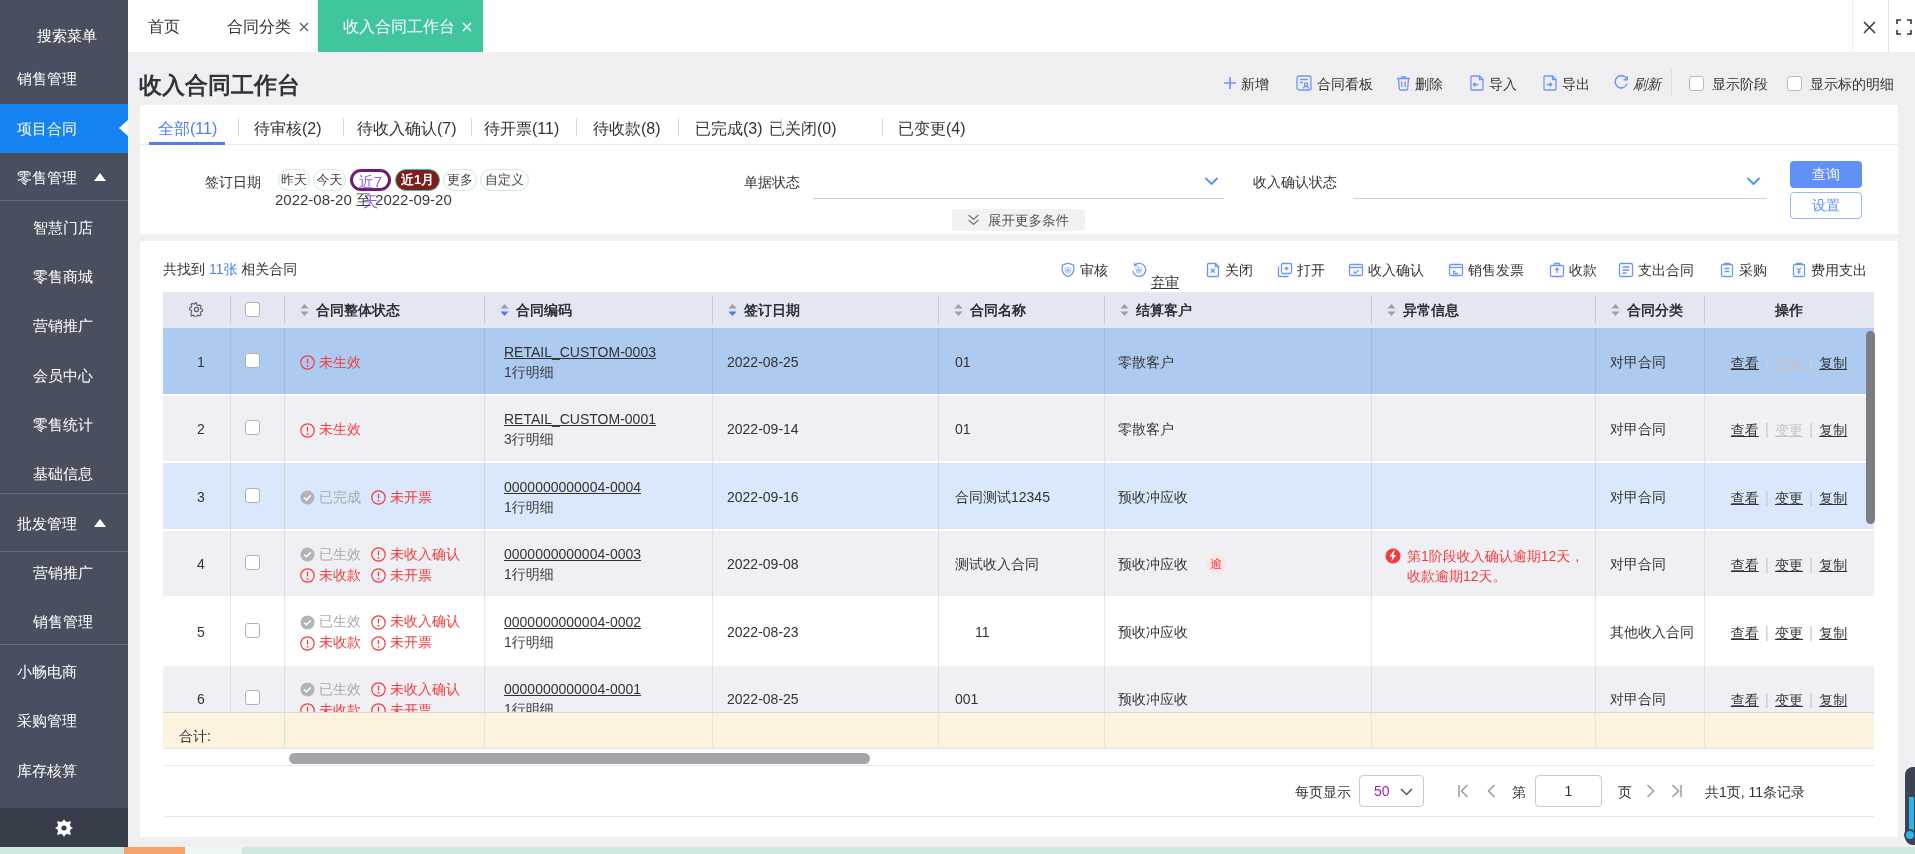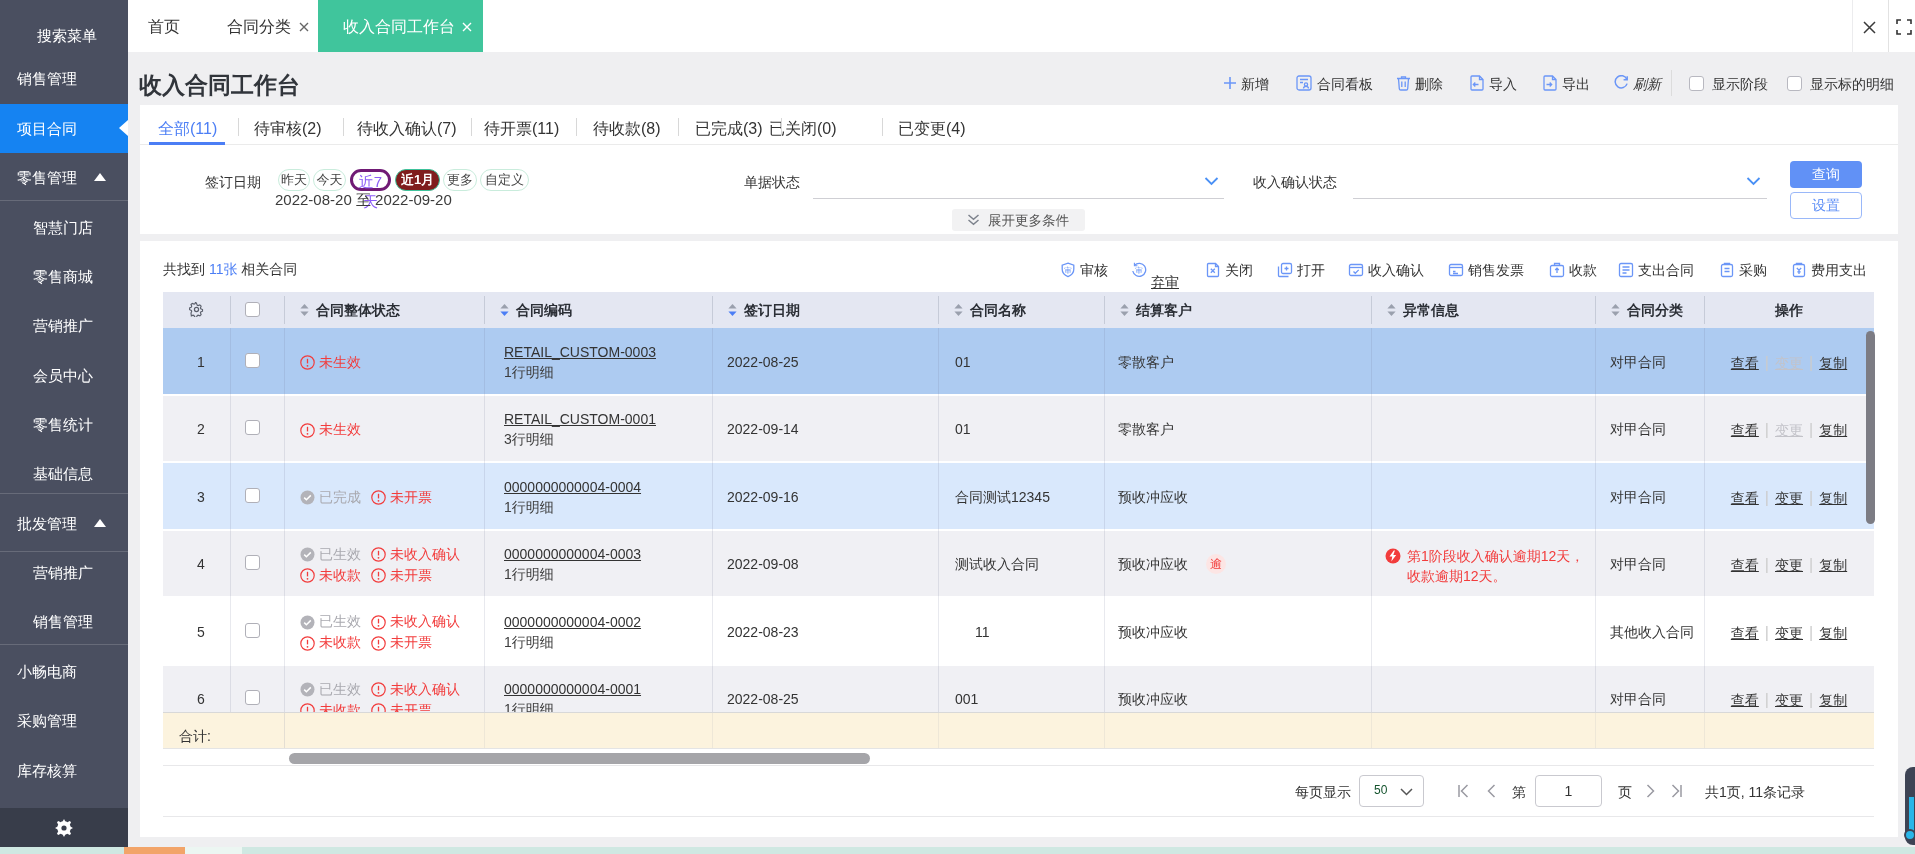--- a/index.html
+++ b/index.html
@@ -469,21 +469,21 @@
 <div class="abs" style="left:1704px;top:713px;width:1px;height:35px;background:rgba(120,130,160,0.10);"></div>
 
 <div class="abs" style="left:163px;top:765px;width:1711px;height:1px;background:#e8e8ea;"></div>
 <div class="abs" style="left:289px;top:753px;width:581px;height:11px;border-radius:5.5px;background:#a5a5a9;"></div>
 
 <div class="abs" style="left:1866px;top:331px;width:9px;height:193px;border-radius:4.5px;background:#7c7c84;"></div>
 
 <div class="abs" style="left:163px;top:816px;width:1711px;height:1px;background:#e8e8ea;"></div>
 <div class="abs f14" style="left:1295px;top:784px;">每页显示</div>
 <div class="abs" style="left:1359px;top:775px;width:65px;height:32px;border:1px solid #c9c9cf;border-radius:4px;background:#fff;">
-  <span class="abs" style="left:14px;top:7px;font-size:12px;color:#14532d;">50</span>
+  <span class="abs" style="left:14px;top:7px;font-size:14px;color:#a21caf;">50</span>
   <svg class="abs" style="left:40px;top:12px;" width="13" height="8" viewBox="0 0 13 8" fill="none">
       <path d="M1 1l5.5 5.5L12 1" stroke="#555" stroke-width="1.5"></path>
     </svg>
 </div>
 <svg class="abs" style="left:1456px;top:784px;" width="14" height="14" viewBox="0 0 14 14" fill="none" stroke="#9a9aa2" stroke-width="1.5">
     <path d="M3 1v12M11.5 1L5.5 7l6 6"></path>
   </svg>
 <svg class="abs" style="left:1486px;top:784px;" width="10" height="14" viewBox="0 0 10 14" fill="none" stroke="#9a9aa2" stroke-width="1.5">
     <path d="M8.5 1l-6 6 6 6"></path>
   </svg>

